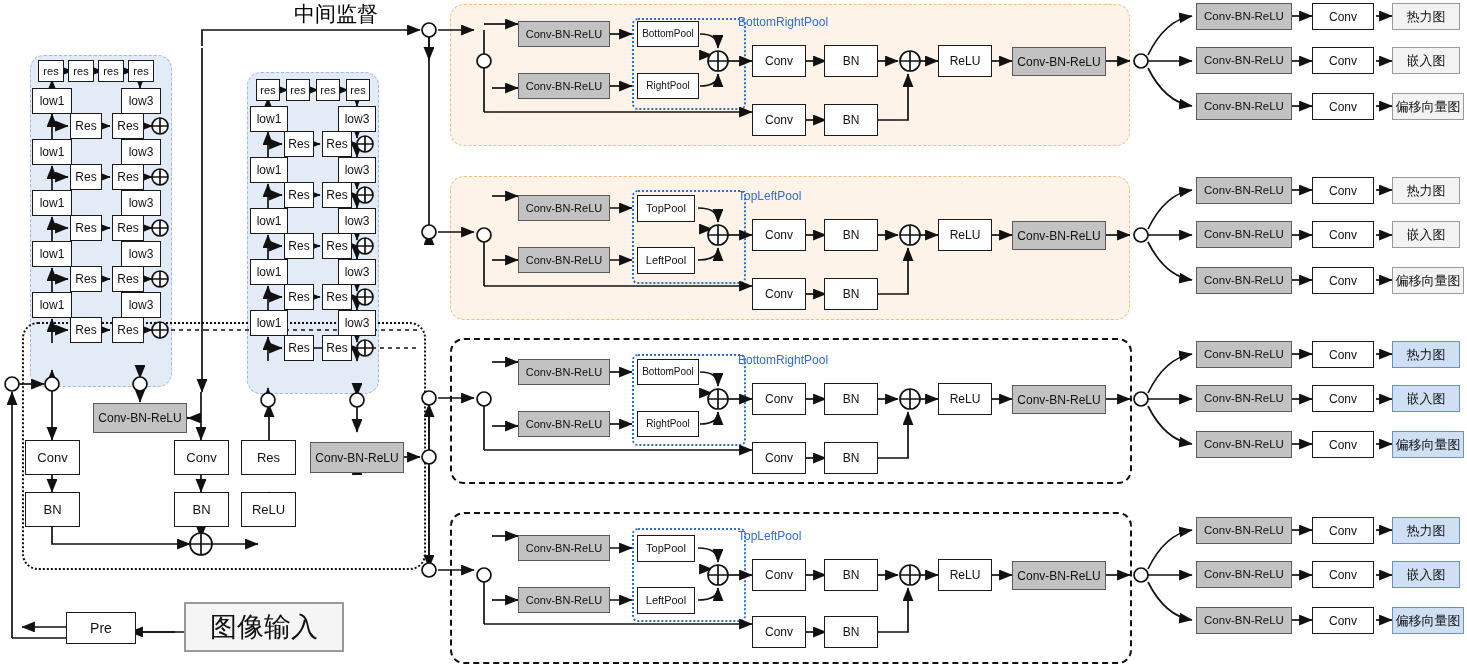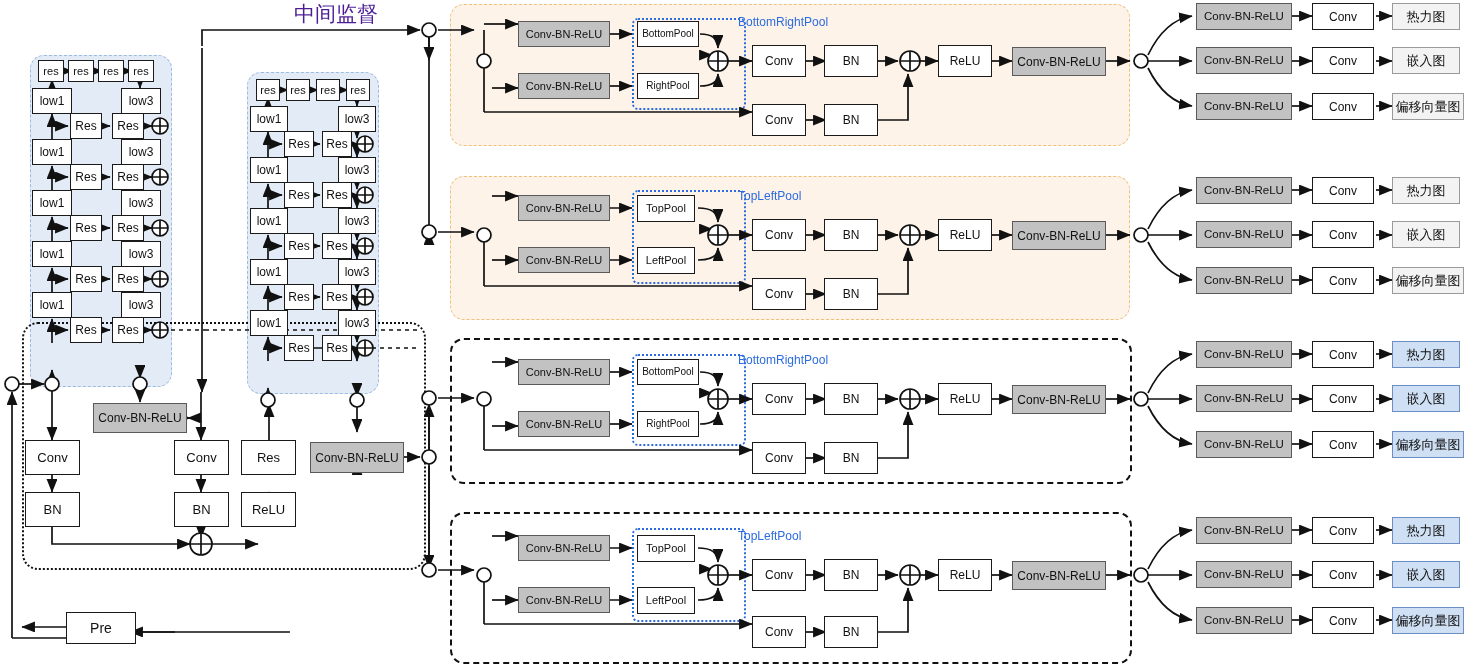--- a/index.html
+++ b/index.html
@@ -6,21 +6,21 @@
   body{font-family:"Liberation Sans","DejaVu Sans",sans-serif;}
   #stage{position:relative;width:1467px;height:666px;background:#fff;overflow:hidden;}
   svg.layer{position:absolute;left:0;top:0;width:1467px;height:666px;overflow:visible;}
   .box{position:absolute;box-sizing:border-box;display:flex;align-items:center;justify-content:center;
        background:#fff;border:1.6px solid #1a1a1a;color:#111;white-space:nowrap;line-height:1;}
   .gray{background:#c2c2c2;border:1.6px solid #5a5a5a;}
   .blueout{background:#cfe0f5;border:1.6px solid #6b8fc4;}
   .grayout{background:#f3f3f3;border:1.6px solid #9a9a9a;}
   .imgin{background:#f5f5f5;border:2px solid #9a9a9a;}
   .lbl{position:absolute;white-space:nowrap;color:#2d6cdf;}
-  .cntxt{position:absolute;white-space:nowrap;color:#4c1d95;}
+  .cntxt{position:absolute;white-space:nowrap;color:#000000;}
   .hgbg{position:absolute;background:#e3ebf7;border:1.6px dashed #9dbbe0;border-radius:14px;}
   .peach{position:absolute;background:#fdf3e9;border:1.6px dashed #f0c079;border-radius:14px;}
   .dashblk{position:absolute;background:transparent;border:2px dashed #111;border-radius:14px;}
   .dotblue{position:absolute;background:transparent;border:2.5px dotted #2d6cdf;border-radius:6px;}
   .dotblk{position:absolute;background:transparent;border:2px dotted #111;border-radius:16px;}
 </style>
 </head>
 <body>
 
 <div id="stage">
@@ -420,20 +420,21 @@
   <div class="box" style="left:25px;top:440px;width:55px;height:35px;font-size:13px;">Conv</div>
   <div class="box" style="left:25px;top:492px;width:55px;height:35px;font-size:13px;">BN</div>
   <div class="box" style="left:174px;top:440px;width:55px;height:35px;font-size:13px;">Conv</div>
   <div class="box" style="left:174px;top:492px;width:55px;height:35px;font-size:13px;">BN</div>
   <div class="box" style="left:241px;top:440px;width:55px;height:35px;font-size:13px;">Res</div>
   <div class="box" style="left:241px;top:492px;width:55px;height:35px;font-size:13px;">ReLU</div>
   <div class="box gray" style="left:93px;top:403px;width:94px;height:30px;font-size:12px;">Conv-BN-ReLU</div>
   <div class="box gray" style="left:310px;top:442px;width:94px;height:31px;font-size:12px;">Conv-BN-ReLU</div>
 
   <div class="box" style="left:66px;top:612px;width:70px;height:32px;font-size:14px;">Pre</div>
+  <div class="box imgin" style="left:184px;top:602px;width:160px;height:50px;font-size:27px;">图像输入</div>
   <div class="cntxt" style="left:294px;top:28px;font-size:21px;transform:translateY(-100%);">中间监督</div>
 
   <div class="box gray" style="left:518px;top:21px;width:92px;height:26px;font-size:11px;">Conv-BN-ReLU</div>
   <div class="box gray" style="left:518px;top:73px;width:92px;height:26px;font-size:11px;">Conv-BN-ReLU</div>
   <div class="box" style="left:637px;top:21px;width:62px;height:26px;font-size:10px;">BottomPool</div>
   <div class="box" style="left:637px;top:73px;width:62px;height:26px;font-size:10px;">RightPool</div>
   <div class="lbl" style="left:738px;top:15px;font-size:12px;">BottomRightPool</div>
   <div class="box" style="left:752px;top:45px;width:54px;height:32px;font-size:12px;">Conv</div>
   <div class="box" style="left:824px;top:45px;width:54px;height:32px;font-size:12px;">BN</div>
   <div class="box" style="left:752px;top:104px;width:54px;height:32px;font-size:12px;">Conv</div>

